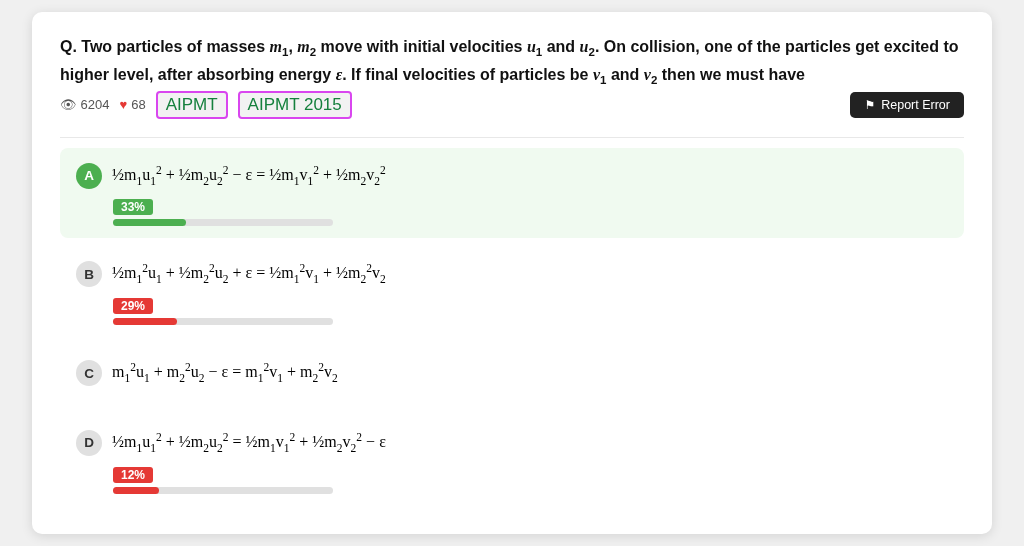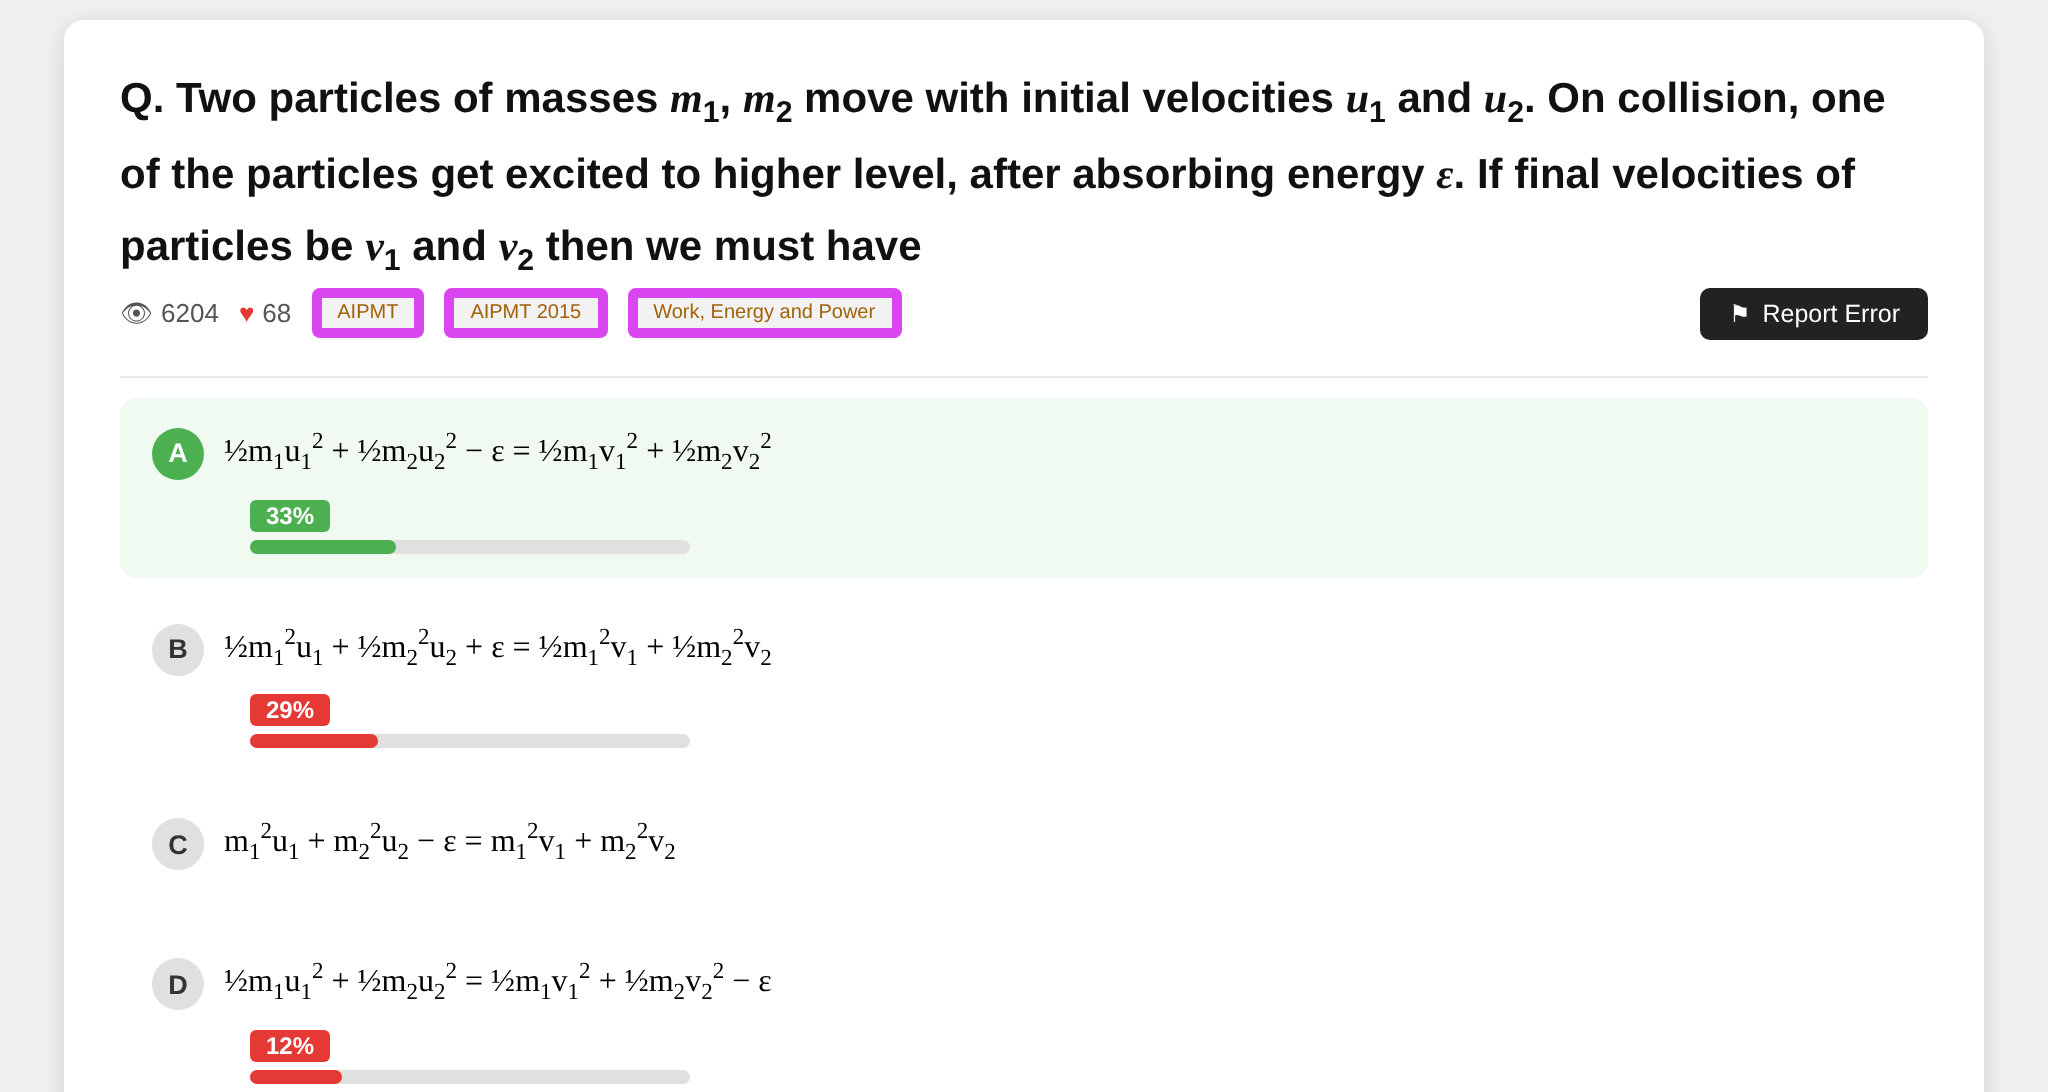--- a/index.html
+++ b/index.html
@@ -14,21 +14,21 @@
     }
     .card {
       background: #fff;
       border-radius: 10px;
       box-shadow: 0 2px 12px rgba(0,0,0,0.12);
       width: 960px;
       max-width: 100%;
       padding: 22px 28px 20px 28px;
     }
     .question-text {
-      font-size: 21px;
+      font-size: 16px;
       font-weight: 600;
       line-height: 1.65;
       color: #111;
     }
     .question-text .math-italic {
       font-style: italic;
       font-family: 'Times New Roman', serif;
     }
     .meta-bar {
       display: flex;
@@ -42,23 +42,23 @@
     .meta-item {
       display: flex;
       align-items: center;
       gap: 4px;
     }
     .meta-icon { font-size: 13px; }
     .tag {
       background: #f2f2f2;
       border-radius: 4px;
       padding: 2px 8px;
-      font-size: 10px;
-      color: #a16207;
-      border: 5px solid #d946ef;
+      font-size: 17px;
+      color: #15803d;
+      border: 2px solid #d946ef;
     }
     .report-btn {
       margin-left: auto;
       background: #222;
       color: #fff;
       border: none;
       border-radius: 5px;
       padding: 6px 14px;
       font-size: 12.5px;
       cursor: pointer;
@@ -106,21 +106,21 @@
       background: #4caf50;
       color: #fff;
     }
     .option-formula {
       font-family: 'Times New Roman', serif;
       font-size: 16px;
       color: #000000;
       line-height: 1.5;
     }
     .percent-bar-container {
-      margin-left: 49px;
+      margin-left: 37px;
       margin-top: 4px;
     }
     .percent-badge {
       display: inline-block;
       padding: 1px 8px;
       border-radius: 3px;
       font-size: 12px;
       font-weight: 700;
       color: #fff;
       margin-bottom: 4px;
@@ -156,21 +156,20 @@
     <div class="meta-item">
       <span class="meta-icon">👁</span>
       <span>6204</span>
     </div>
     <div class="meta-item">
       <span class="meta-icon" style="color:#e53935;">♥</span>
       <span>68</span>
     </div>
     <span class="tag">AIPMT</span>
     <span class="tag">AIPMT 2015</span>
-    <span class="tag">Work, Energy and Power</span>
     <button class="report-btn">
       <span class="flag">⚑</span>
       <span>Report Error</span>
     </button>
   </div>
 
   <hr class="divider">
 
   <div>
 

